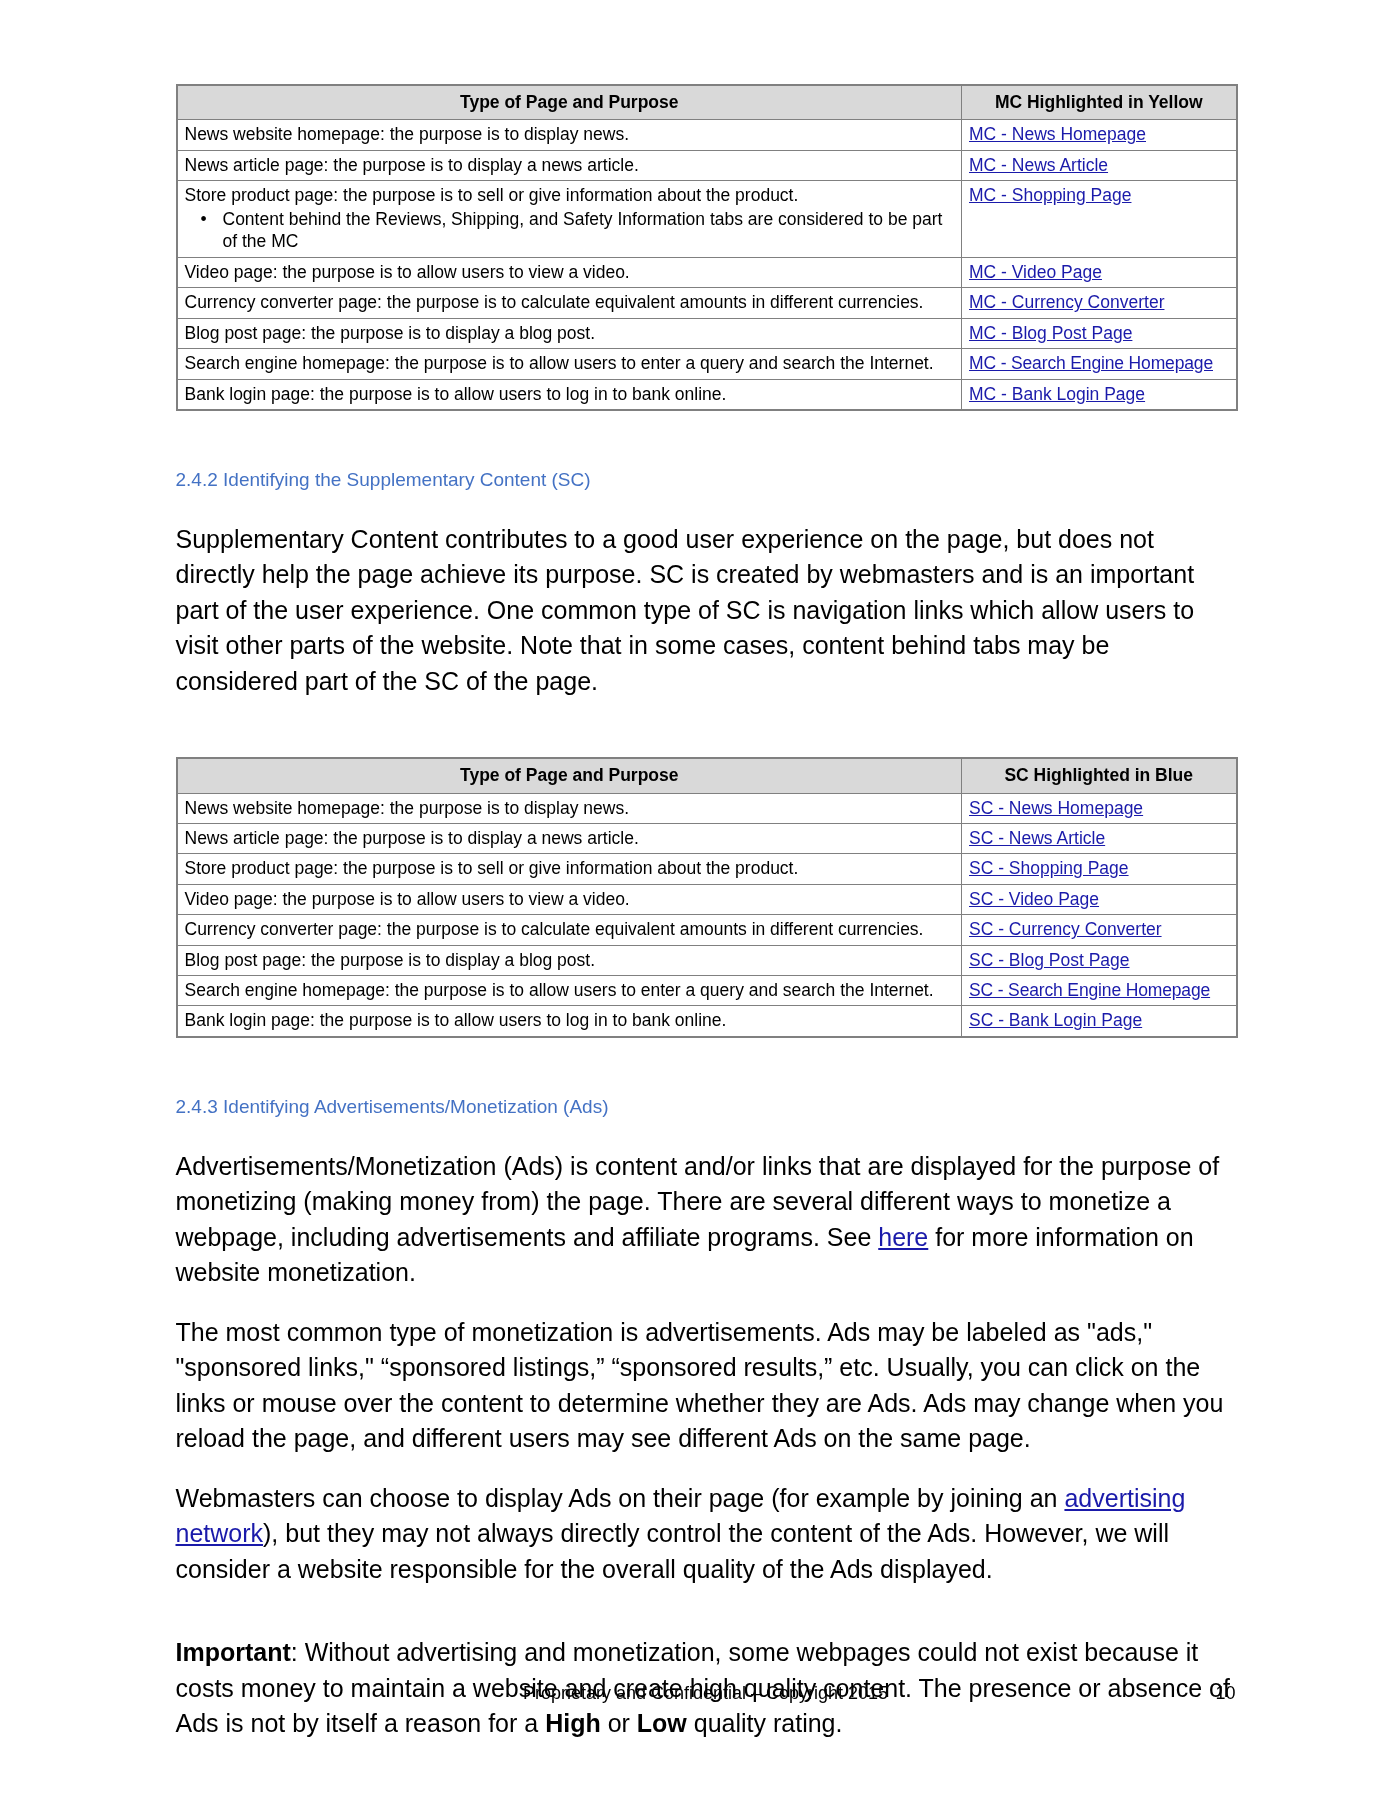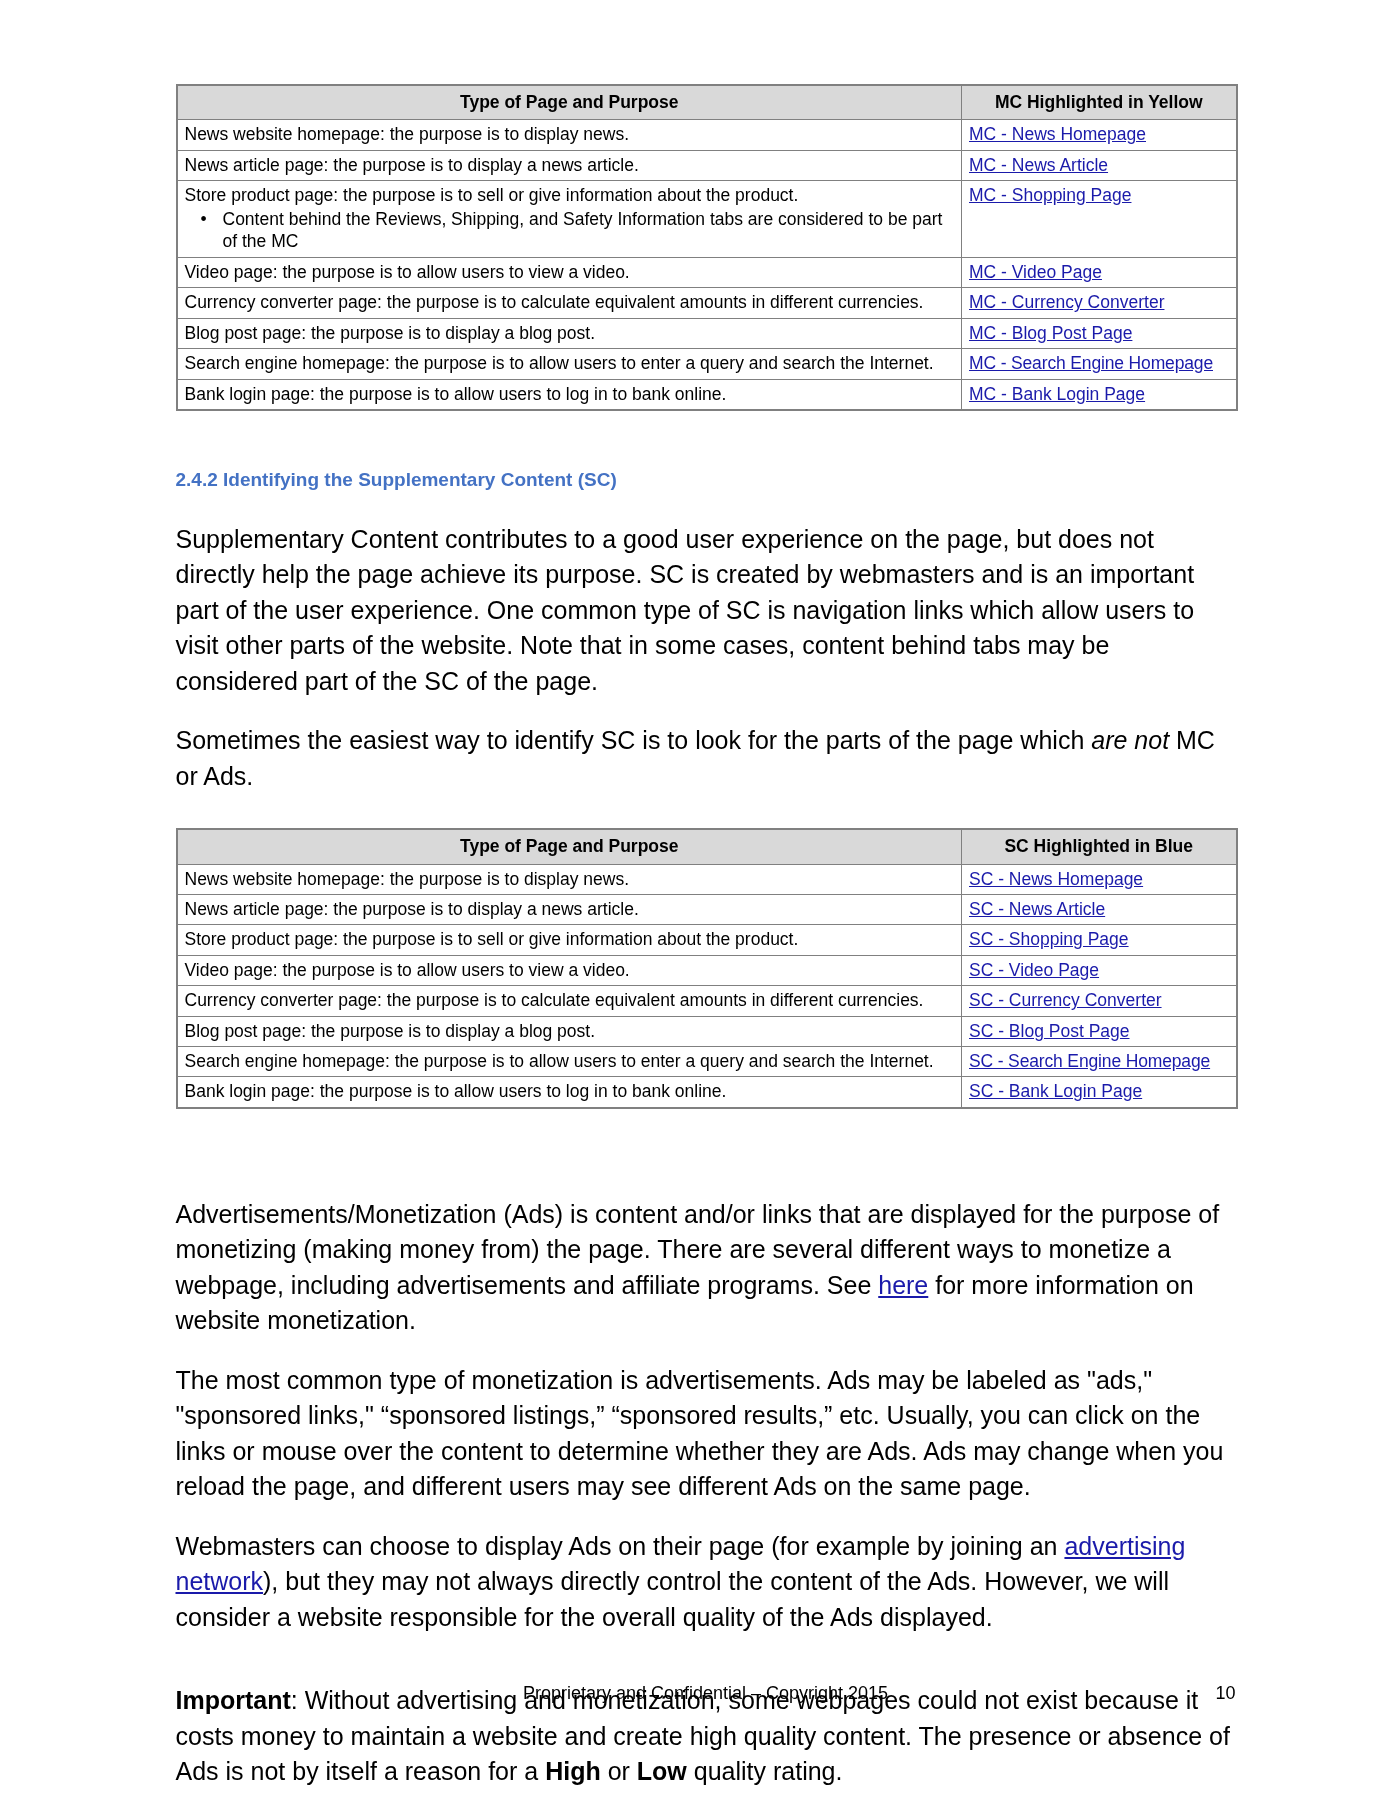--- a/index.html
+++ b/index.html
@@ -76,21 +76,21 @@
     content: "\2022";
     position: absolute;
     left: -22px;
     top: 0;
   }
 
   
   h2.section-heading {
     color: #4472c4;
     font-size: 19px;
-    font-weight: bold;
+    font-weight: normal;
     margin: 0;
     padding: 0;
     line-height: 1.2;
   }
   p.body {
     font-size: 25px;
     line-height: 1.42;
     margin: 0;
     color: #000000;
     text-align: left;
@@ -183,21 +183,20 @@
     <div class="spacer-58"></div>
 
     <h2 class="section-heading">2.4.2 Identifying the Supplementary Content (SC)</h2>
 
     <div class="spacer-30"></div>
 
     <p class="body">Supplementary Content contributes to a good user experience on the page, but does not directly help the page achieve its purpose.  SC is created by webmasters and is an important part of the user experience.  One common type of SC is navigation links which allow users to visit other parts of the website.  Note that in some cases, content behind tabs may be considered part of the SC of the page.</p>
 
     <div class="spacer-24"></div>
 
-    <p class="body"><span>Sometimes the easiest way to identify SC is to look for the parts of the page which </span><em class="ital">are not</em><span> MC or Ads.</span></p>
 
     <div class="spacer-34"></div>
 
     <table class="guide">
       <colgroup>
         <col class="col-purpose">
         <col class="col-link">
       </colgroup>
       <thead>
         <tr>
@@ -236,20 +235,21 @@
         </tr>
         <tr>
           <td>Bank login page: the purpose is to allow users to log in to bank online.</td>
           <td class="link-cell"><a class="doclink" href="#">SC - Bank Login Page</a></td>
         </tr>
       </tbody>
     </table>
 
     <div class="spacer-58"></div>
 
+    <h2 class="section-heading">2.4.3 Identifying Advertisements/Monetization (Ads)</h2>
 
     <div class="spacer-30"></div>
 
     <p class="body"><span>Advertisements/Monetization (Ads) is content and/or links that are displayed for the purpose of monetizing (making money from) the page.  There are several different ways to monetize a webpage, including advertisements and affiliate programs.  See </span><a class="doclink" href="#">here</a><span> for more information on website monetization.</span></p>
 
     <div class="spacer-24"></div>
 
     <p class="body">The most common type of monetization is advertisements.  Ads may be labeled as "ads," "sponsored links," “sponsored listings,” “sponsored results,” etc.  Usually, you can click on the links or mouse over the content to determine whether they are Ads.   Ads may change when you reload the page, and different users may see different Ads on the same page.</p>
 
     <div class="spacer-24"></div>

